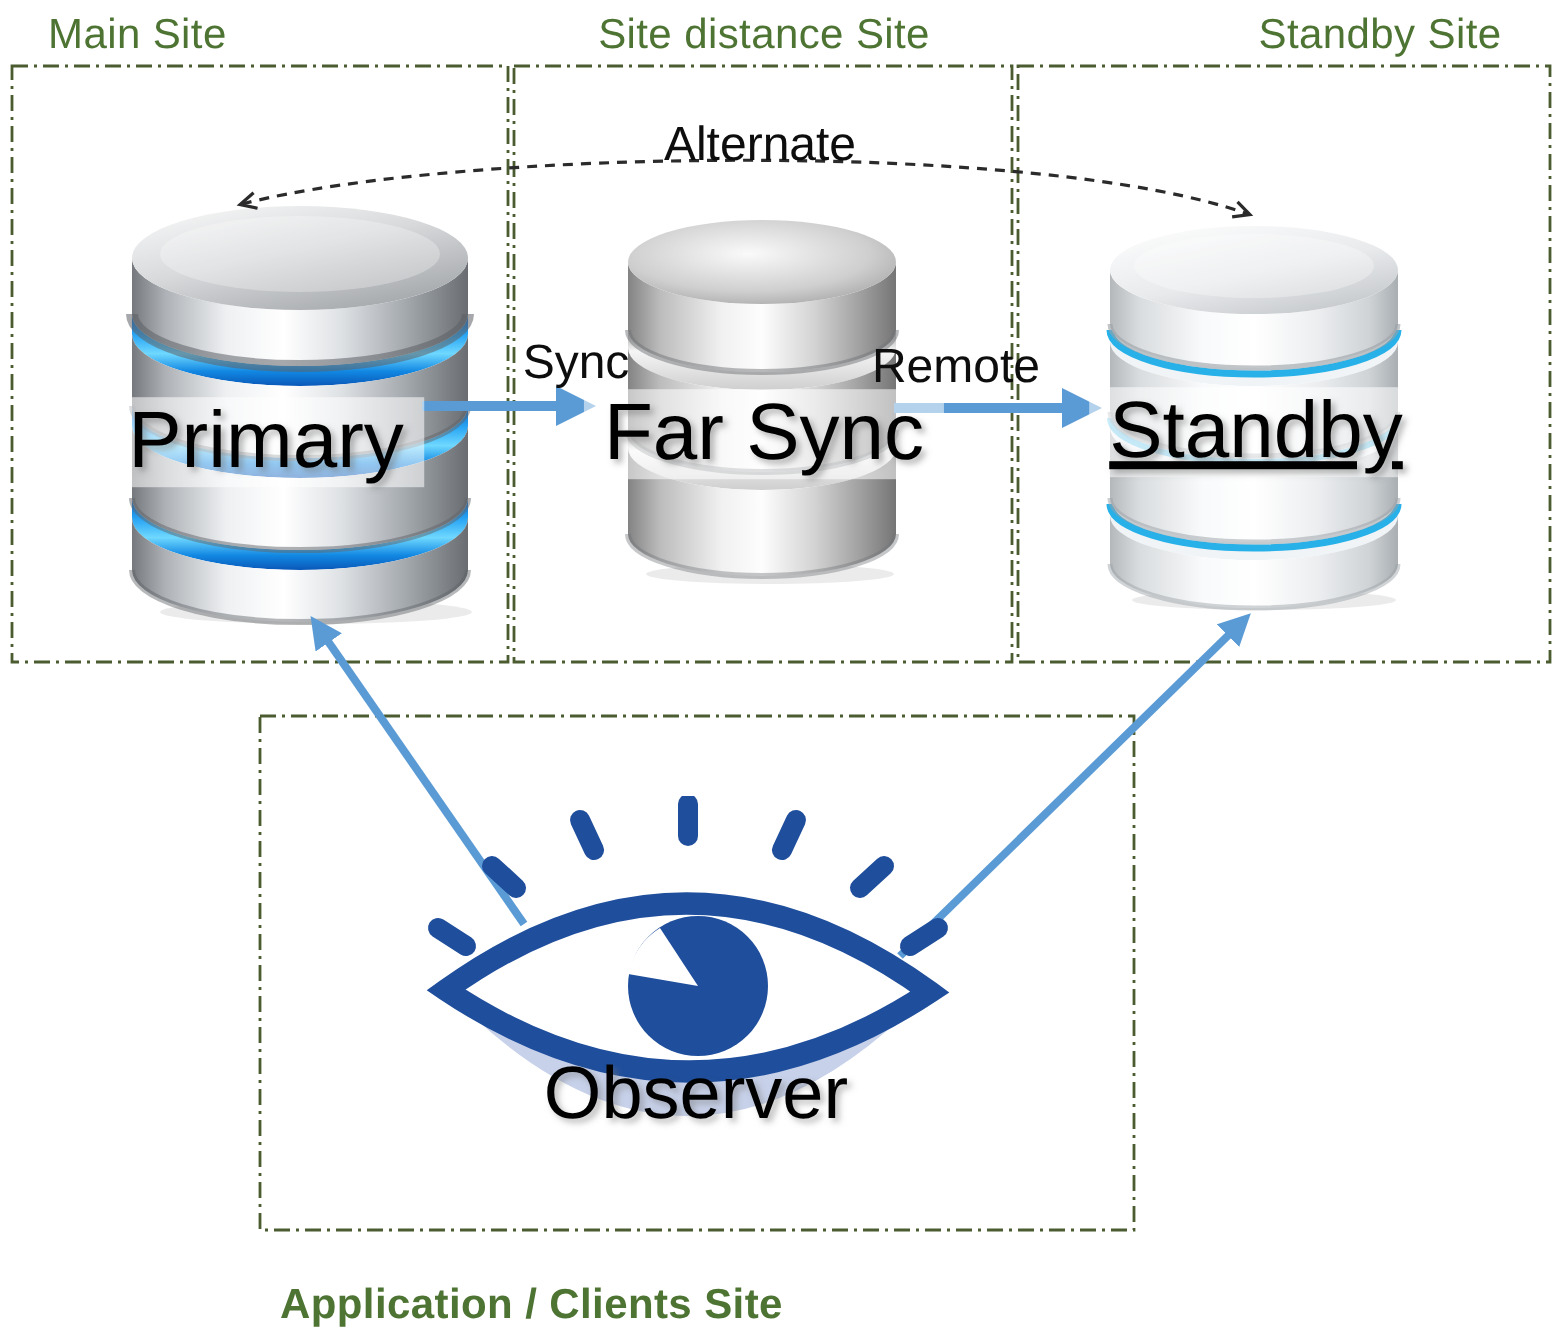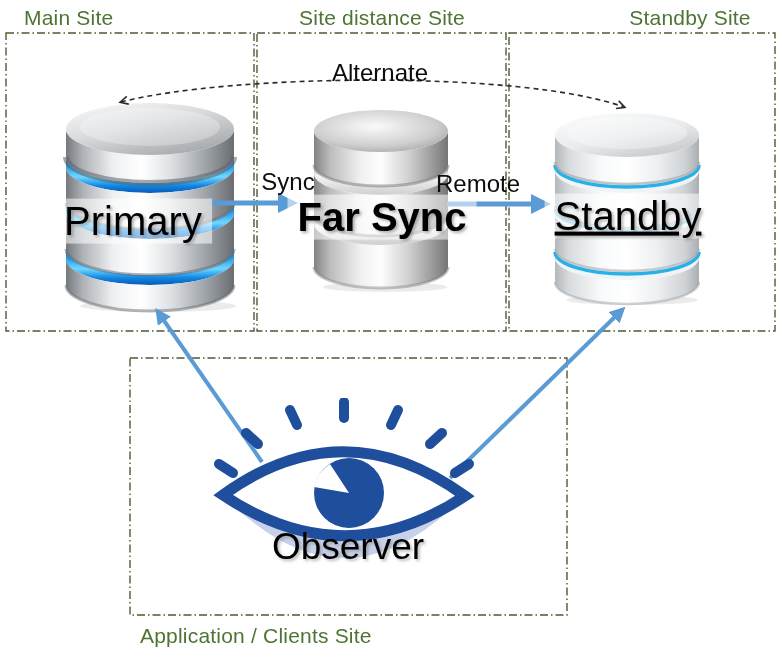--- a/index.html
+++ b/index.html
@@ -189,24 +189,24 @@
       <line x1="132" y1="20" x2="132" y2="4"></line>
       <line x1="179" y1="27" x2="186" y2="12"></line>
       <line x1="218" y1="46" x2="230" y2="35"></line>
       <line x1="243" y1="75" x2="257" y2="66"></line>
     </g>
   </svg>
 
   <div class="site-label" style="left:24px;top:6px;">Main Site</div>
   <div class="site-label centered" style="left:382px;top:6px;">Site distance Site</div>
   <div class="site-label centered" style="left:690px;top:6px;">Standby Site</div>
-  <div class="site-label" style="left:140px;top:624px;">Application / Clients Site</div>
+  <div class="site-label" style="left:140px;top:641px;font-weight:bold;">Application / Clients Site</div>
 
   <div class="db-label" style="left:133px;top:221px;">Primary</div>
-  <div class="db-label" style="left:382px;top:217px;font-weight:bold;">Far Sync</div>
+  <div class="db-label" style="left:382px;top:217px;">Far Sync</div>
   <div class="db-label" style="left:628px;top:216px;text-decoration:underline;">Standby</div>
   <div class="observer-label" style="left:348px;top:547px;">Observer</div>
 
   <div class="link-label" style="left:288px;top:182px;">Sync</div>
   <div class="link-label" style="left:478px;top:184px;">Remote</div>
   <div class="link-label" style="left:380px;top:73px;">Alternate</div>
 
 </div>
 
 </body></html>

